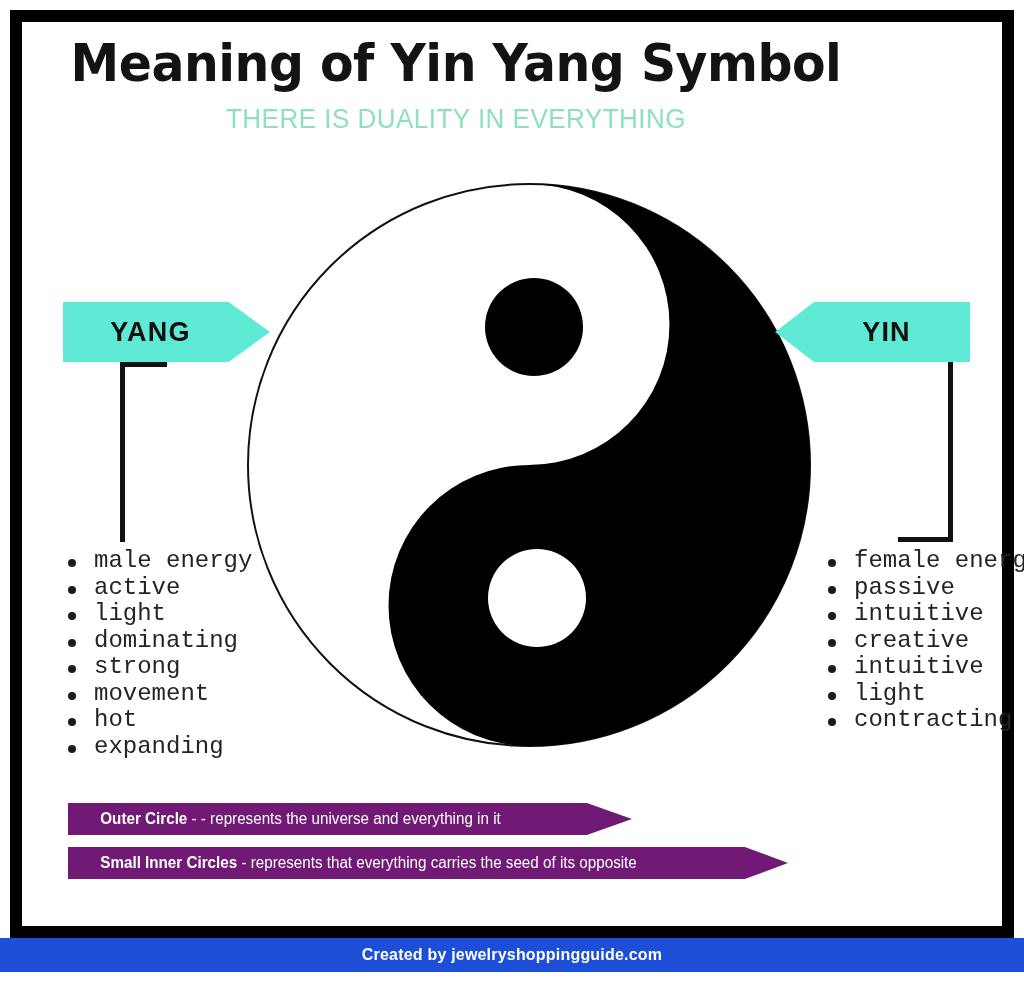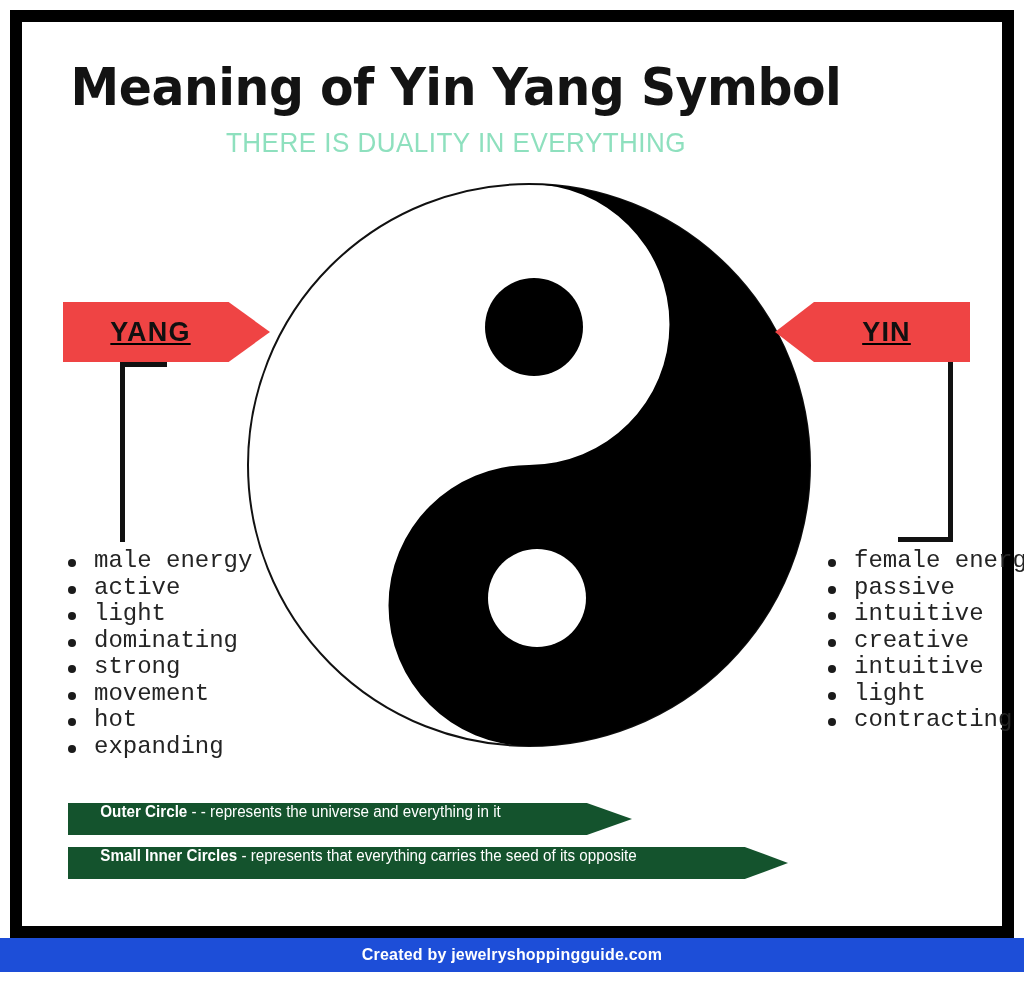--- a/index.html
+++ b/index.html
@@ -34,21 +34,20 @@
     background: #ffffff;
   }
 
   
   .header {
     position: absolute;
     left: 22px;
     top: 22px;
     width: 868px;
     text-align: center;
-    margin-top: 24px;
   }
   .title {
     font-family: "DejaVu Sans", sans-serif;
     font-size: 52px;
     font-weight: bold;
     color: #131313;
     letter-spacing: -0.5px;
     line-height: 1.05;
     margin: 0;
     padding-top: 14px;
@@ -72,25 +71,24 @@
     top: 182px;
     width: 566px;
     height: 566px;
   }
   .symbol svg { display: block; width: 566px; height: 566px; }
 
   
   .badge {
     position: absolute;
     height: 60px;
-    background: #ef4444;
+    background: #5eead4;
     display: flex;
     align-items: center;
     justify-content: center;
-    text-decoration: underline;
   }
   .badge-label {
     font-family: "Liberation Sans", sans-serif;
     font-weight: bold;
     font-size: 27px;
     color: #101010;
     letter-spacing: 1.2px;
   }
   .badge-yang {
     left: 63px;
@@ -153,23 +151,23 @@
     height: 8px;
     border-radius: 50%;
     background: #1b1b1b;
   }
   .list-left { left: 58px; top: 548px; }
   .list-right { left: 818px; top: 548px; }
 
   
   .banner {
     position: absolute;
-    background: #14532d;
+    background: #701a75;
     display: flex;
-    align-items: flex-start;
+    align-items: center;
     height: 32px;
   }
   .banner-text {
     font-family: "Liberation Sans", sans-serif;
     font-size: 16px;
     color: #ffffff;
     padding-left: 34px;
     white-space: nowrap;
     transform: scaleX(0.95);
     transform-origin: left center;

